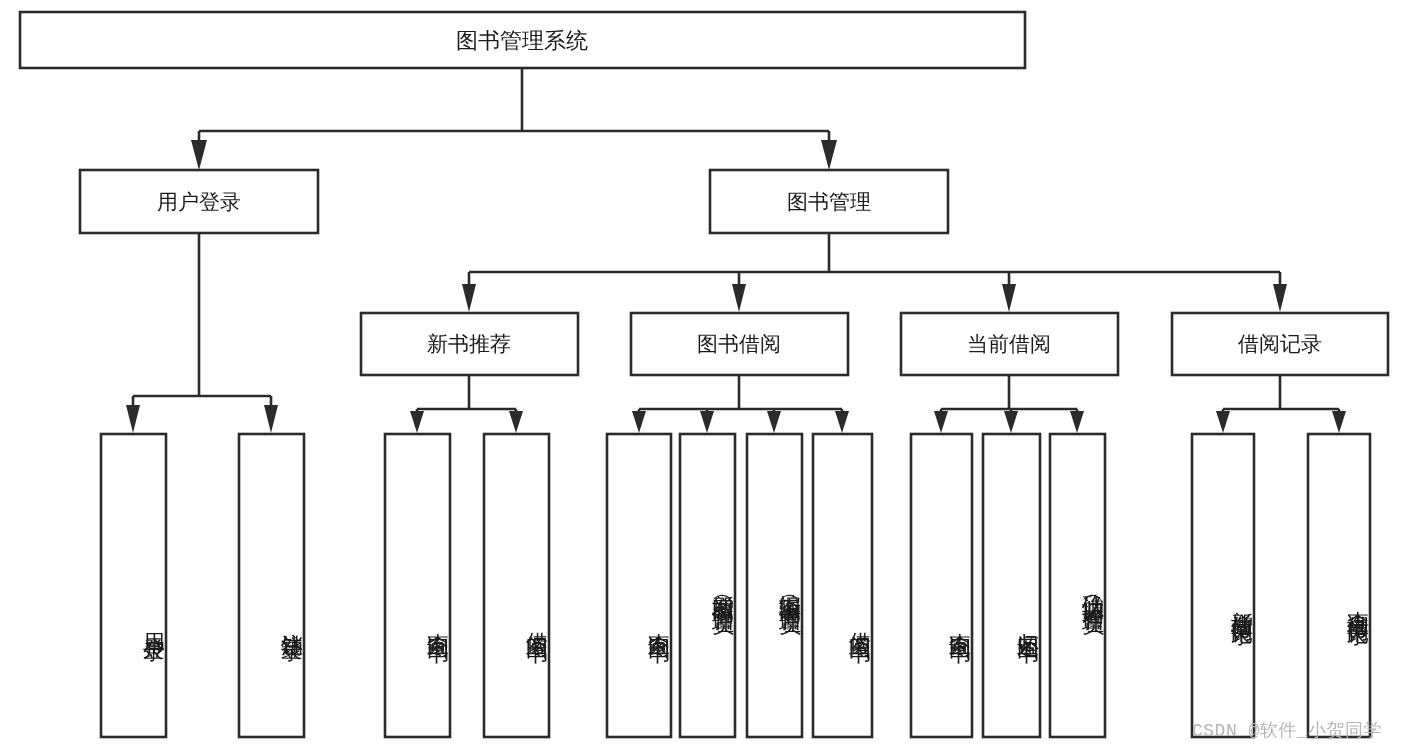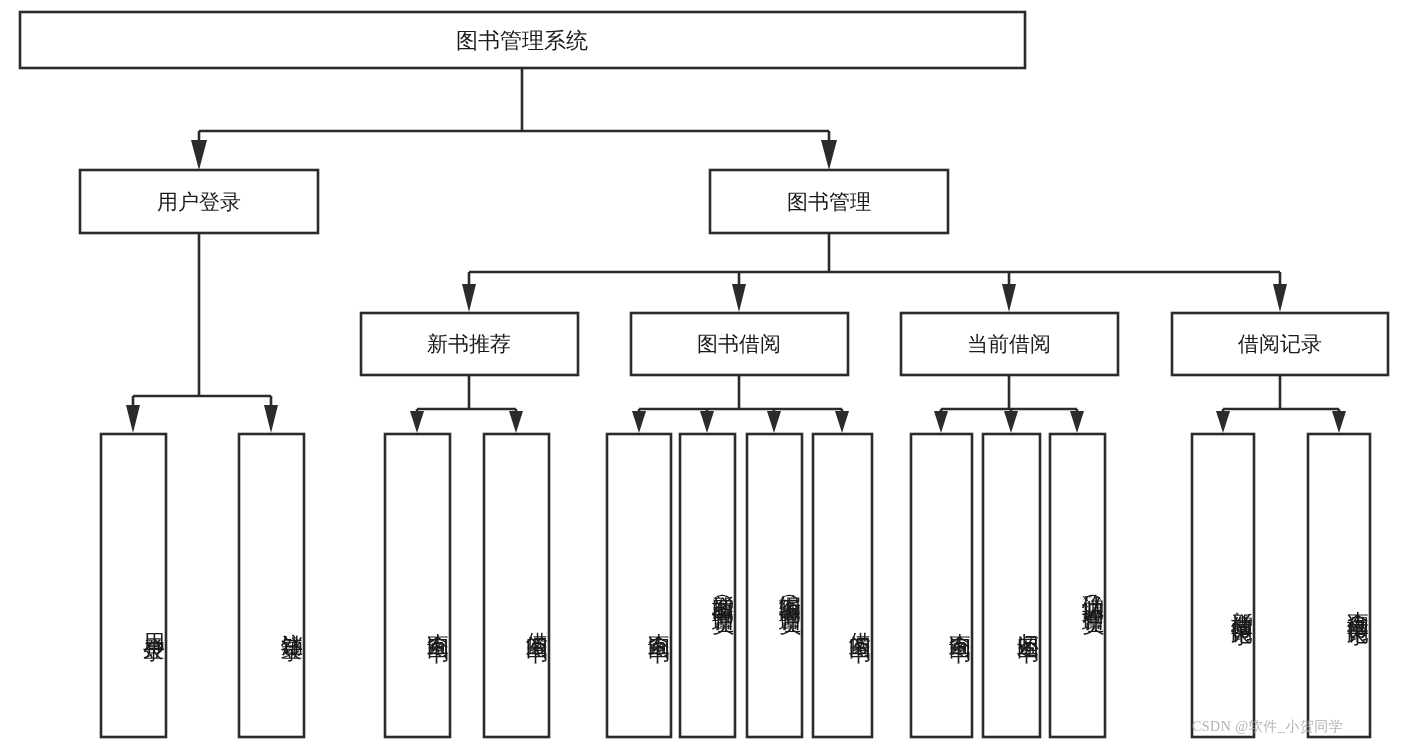--- a/index.html
+++ b/index.html
@@ -67,22 +67,22 @@
     color: #1a1a1a;
     letter-spacing: 3px;
     white-space: nowrap;
     display: flex;
     align-items: flex-start;
     justify-content: center;
     pointer-events: none;
   }
   .watermark {
     position: absolute;
-    font-family: Liberation Serif, serif;
-    font-size: 14px;
+    font-family: Liberation Mono, monospace;
+    font-size: 18px;
     color: #b4b4b4;
     white-space: nowrap;
     letter-spacing: 0.5px;
   }
 </style>
 </head>
 <body>
 
 <div id="diagram-root">
 

